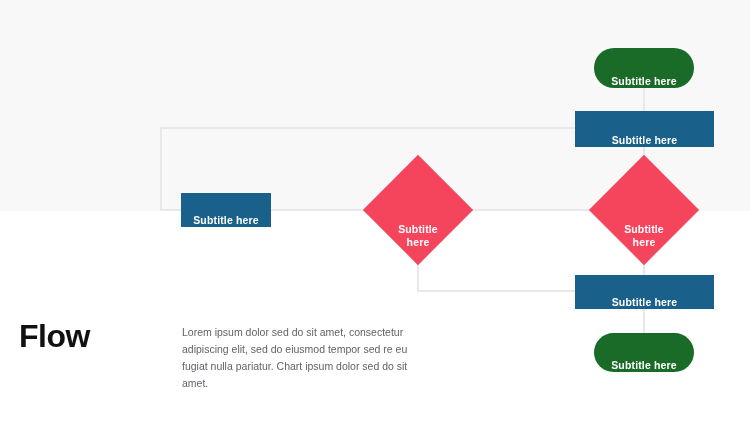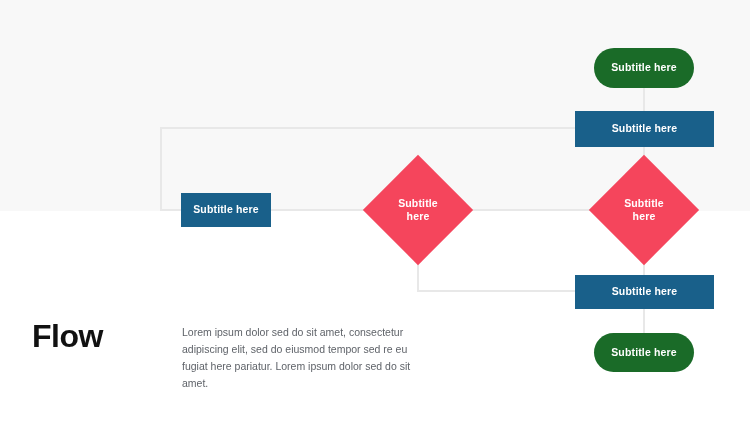--- a/index.html
+++ b/index.html
@@ -37,21 +37,21 @@
     position: absolute;
     background: #e8e8e8;
   }
   .conn.v { width: 2px; }
   .conn.h { height: 2px; }
 
   
   .node {
     position: absolute;
     display: flex;
-    align-items: center;
+    align-items: flex-end;
     justify-content: center;
     text-align: center;
     color: #ffffff;
     font-weight: bold;
     font-size: 10.5px;
     letter-spacing: 0.15px;
     line-height: 1.25;
     box-sizing: border-box;
   }
 
@@ -77,21 +77,21 @@
     transform: rotate(45deg);
   }
   .diamond-label {
     position: relative;
     z-index: 2;
     width: 72%;
   }
 
   #title {
     position: absolute;
-    left: 32px;
+    left: 19px;
     top: 318px;
     width: 140px;
     font-size: 32px;
     font-weight: bold;
     color: #111111;
     line-height: 1.18;
     letter-spacing: -0.5px;
   }
 
   #body-text {
@@ -160,15 +160,15 @@
   </div>
 
   <div class="node pill" style="left:594px; top:333px; width:100px; height:39px;">
     <span>Subtitle here</span>
   </div>
 
   <div id="title">
     <div>Flow</div>
   </div>
 
-  <div id="body-text">Lorem ipsum dolor sed do sit amet, consectetur adipiscing elit, sed do eiusmod tempor sed re eu fugiat here pariatur. Lorem ipsum dolor sed do sit amet.</div>
+  <div id="body-text">Lorem ipsum dolor sed do sit amet, consectetur adipiscing elit, sed do eiusmod tempor sed re eu fugiat nulla pariatur. Chart ipsum dolor sed do sit amet.</div>
 
 </div>
 
 </body></html>

